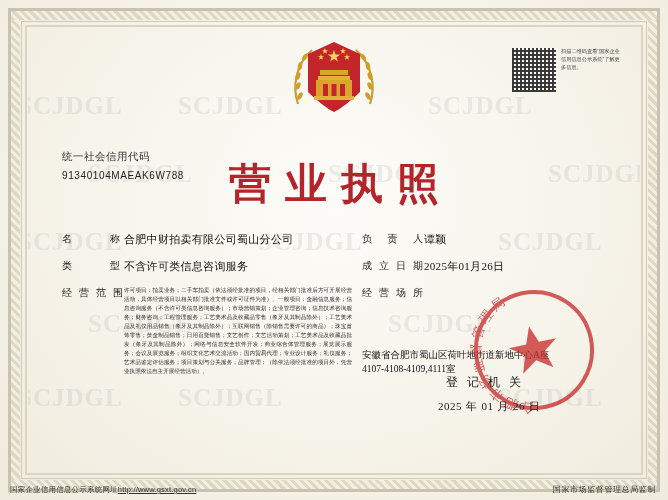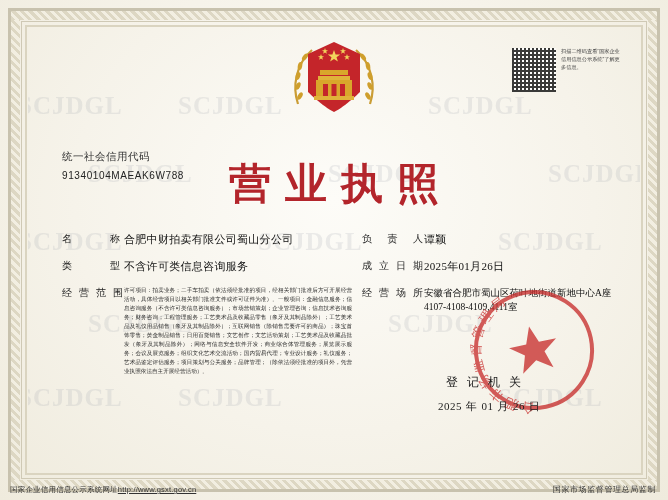--- a/index.html
+++ b/index.html
@@ -374,21 +374,21 @@
         <div class="lbl4">成立日期</div>
         <div class="val">2025年01月26日</div>
       </div>
     </div>
 
     <div class="row">
       <div class="col-l">
         <div class="lbl4">经营范围</div>
         <div class="scope-text">许可项目：拍卖业务；二手车拍卖（依法须经批准的项目，经相关部门批准后方可开展经营活动，具体经营项目以相关部门批准文件或许可证件为准）。一般项目：金融信息服务；信息咨询服务（不含许可类信息咨询服务）；市场营销策划；企业管理咨询；信息技术咨询服务；财务咨询；工程管理服务；工艺美术品及收藏品零售（象牙及其制品除外）；工艺美术品及礼仪用品销售（象牙及其制品除外）；互联网销售（除销售需要许可的商品）；珠宝首饰零售；黄金制品销售；日用百货销售；文艺创作；文艺活动策划；工艺美术品及收藏品批发（象牙及其制品除外）；网络与信息安全软件开发；商业综合体管理服务；展览展示服务；会议及展览服务；组织文化艺术交流活动；国内贸易代理；专业设计服务；礼仪服务；艺术品鉴定评估服务；项目策划与公关服务；品牌管理；（除依法须经批准的项目外，凭营业执照依法自主开展经营活动）。</div>
       </div>
-      <div class="col-r" style="align-items:flex-start;">
+      <div class="col-r" style="align-items:flex-start;flex-direction:column;">
         <div class="lbl4">经营场所</div>
         <div class="addr-text">安徽省合肥市蜀山区荷叶地街道新地中心A座4107-4108-4109,4111室</div>
       </div>
     </div>
 
   </div>
 
   <div class="seal">
     <svg viewBox="0 0 124 124" width="124" height="124">
       <circle cx="62" cy="62" r="58" fill="none" stroke="#c8302f" stroke-width="4"></circle>

